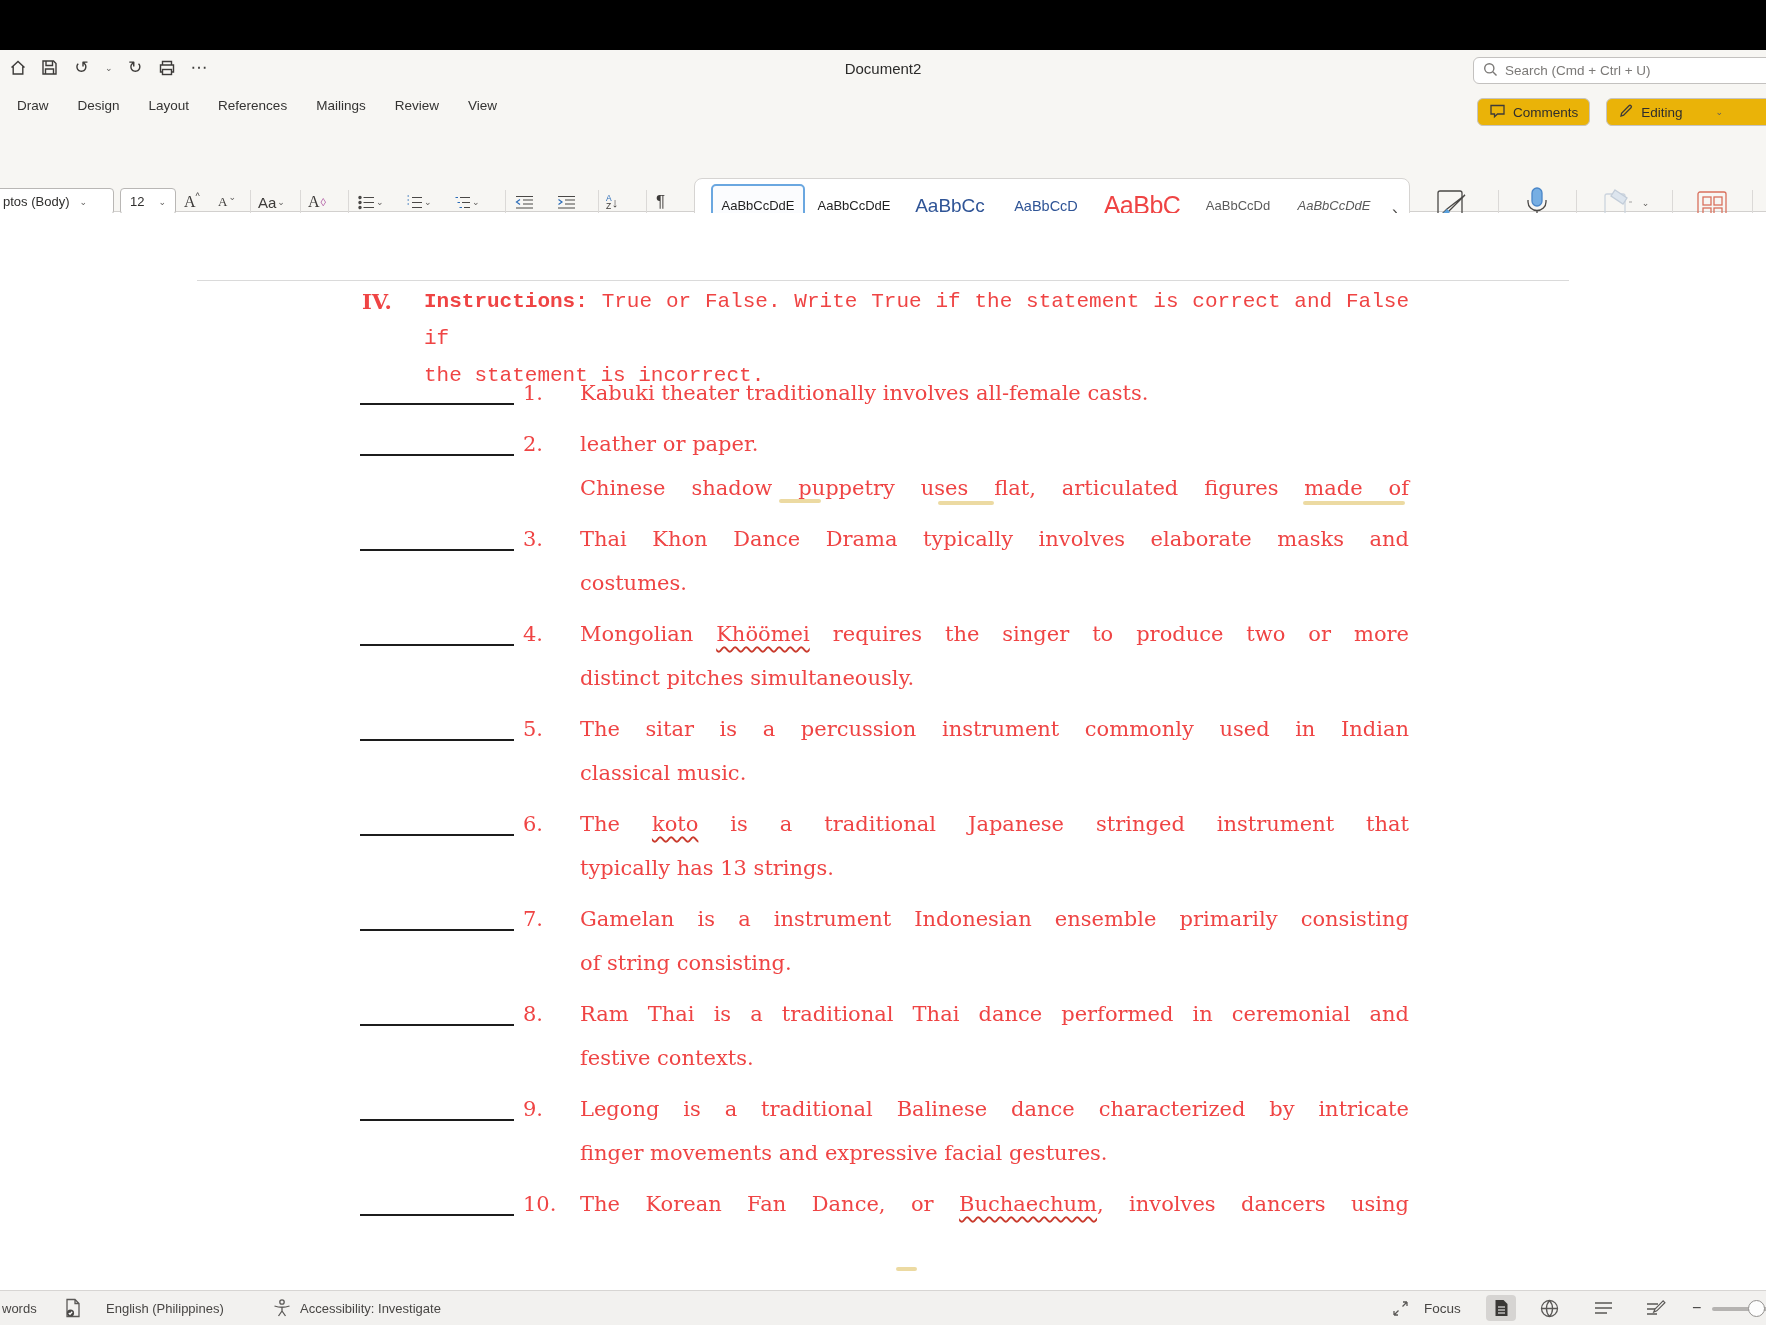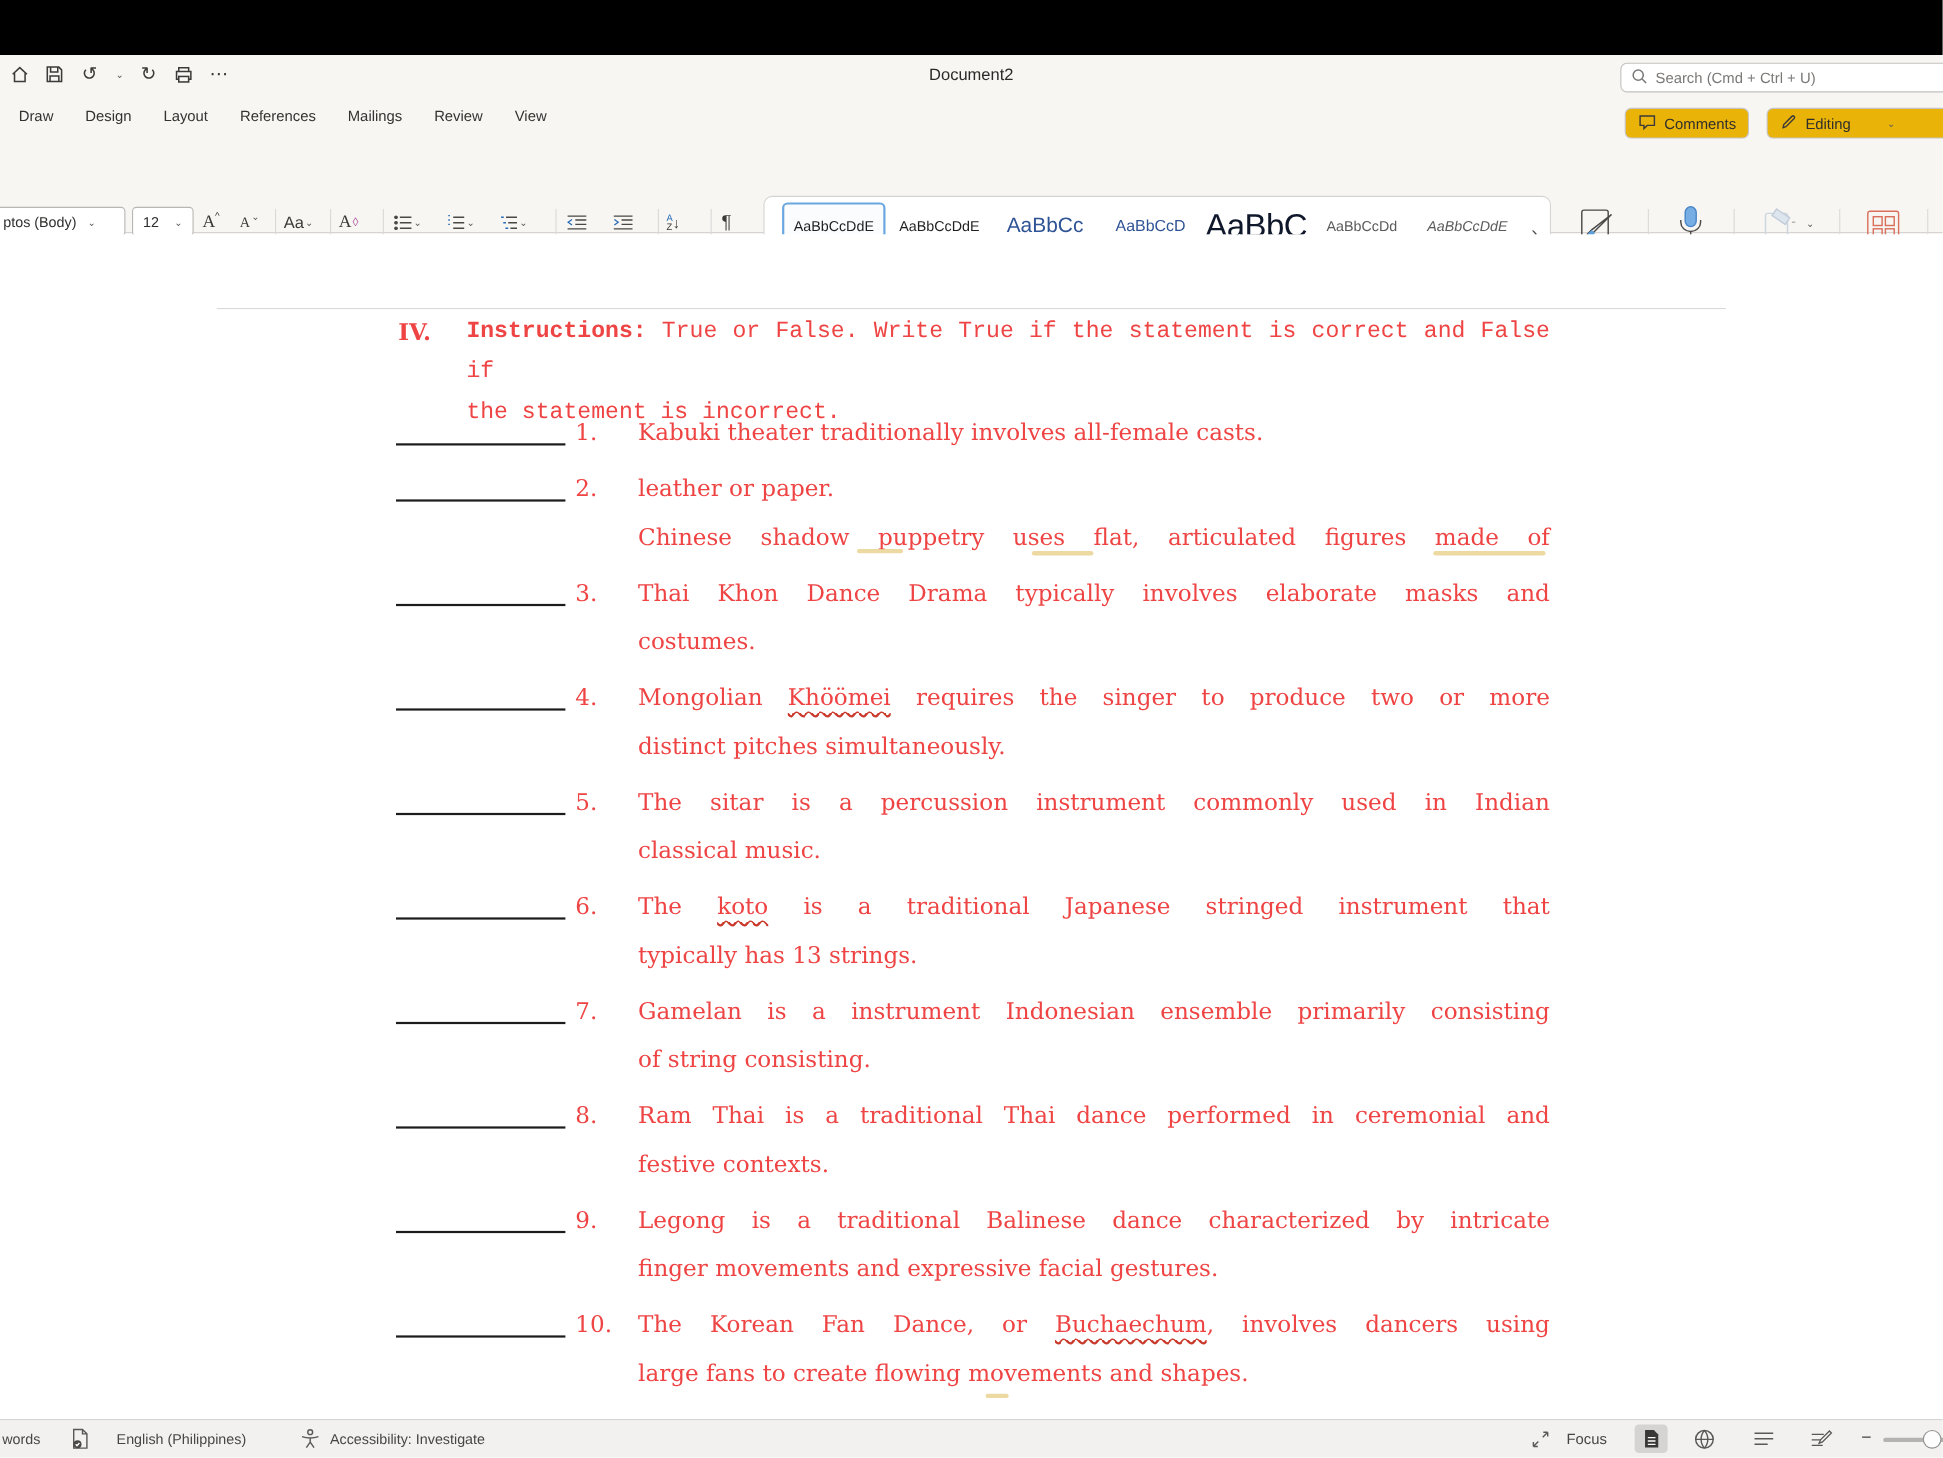--- a/index.html
+++ b/index.html
@@ -35,21 +35,21 @@
   .selbg{background:#d6d4d2;border-radius:4px;}
   
   #gallery{left:694px;top:2px;width:716px;height:76px;background:#fff;border:1px solid #d6d4d2;border-radius:8px;box-sizing:border-box;}
   #chips{position:absolute;left:16px;top:5px;display:flex;gap:2px;}
   .chip{width:94px;height:64px;border-radius:5px;overflow:hidden;display:flex;flex-direction:column;box-sizing:border-box;background:#fff;}
   .chip .sample{flex:1;display:flex;align-items:center;justify-content:center;white-space:nowrap;color:#1f1f1f;font-size:13px;}
   .chip .clabel{height:21px;background:#f1f0ee;font-size:9.5px;color:#3b3b39;display:flex;align-items:center;justify-content:center;white-space:nowrap;}
   .chip.sel{border:2px solid #6aa7e0;background:#fbfcfe;}
   .chip:nth-child(3) .sample{font-size:19px;color:#2f5496;}
   .chip:nth-child(4) .sample{font-size:14.5px;color:#2f5496;}
-  .chip:nth-child(5) .sample{font-size:30px;color:#0f172a;letter-spacing:-.5px;}
+  .chip:nth-child(5) .sample{font-size:25px;color:#ef4444;letter-spacing:-.5px;}
   .chip:nth-child(6) .sample{color:#5a5a5a;}
   .chip:nth-child(7) .sample{color:#5a5a5a;font-style:italic;}
   #gmore{left:1392px;top:26px;font-size:17px;color:#4a4846;}
   .bigbtn{position:absolute;top:4px;height:76px;text-align:center;color:#3c3a38;font-size:11px;line-height:13px;}
   .bigbtn .bicon{height:42px;display:flex;align-items:flex-end;justify-content:center;margin-bottom:3px;}
   .bigbtn svg{fill:none;stroke:#4a4846;stroke-width:1.3;}
   .disabled, .disabled .bicon svg{color:#a8a6a4;stroke:#c3c1bf;}
   
   #docarea{left:0;top:213px;width:1766px;height:1077px;background:#fff;}
   #pagetopline{left:197px;top:67px;width:1372px;height:1px;background:#dadada;}
@@ -443,21 +443,20 @@
       <div class="item">
         <span class="blank"></span>
         <span class="inum">9.</span>
         <div class="ln j">Legong is a traditional Balinese dance characterized by intricate</div>
         <div class="ln">finger movements and expressive facial gestures.</div>
       </div>
       <div class="item">
         <span class="blank"></span>
         <span class="inum">10.</span>
         <div class="ln j">The Korean Fan Dance, or <span class="sq">Buchaechum</span>, involves dancers using</div>
-        <div class="ln">large fans to create flowing movements and shapes.</div>
       </div>
     </div>
   <div id="marks">
       <div class="mark" style="left: 779px; top: 286px; width: 42px;"></div>
       <div class="mark" style="left: 938px; top: 288px; width: 56px;"></div>
       <div class="mark" style="left: 1303px; top: 288px; width: 102px;"></div>
       <div class="mark" style="left: 896px; top: 1054px; width: 21px;"></div>
     </div>
 </div>
 

